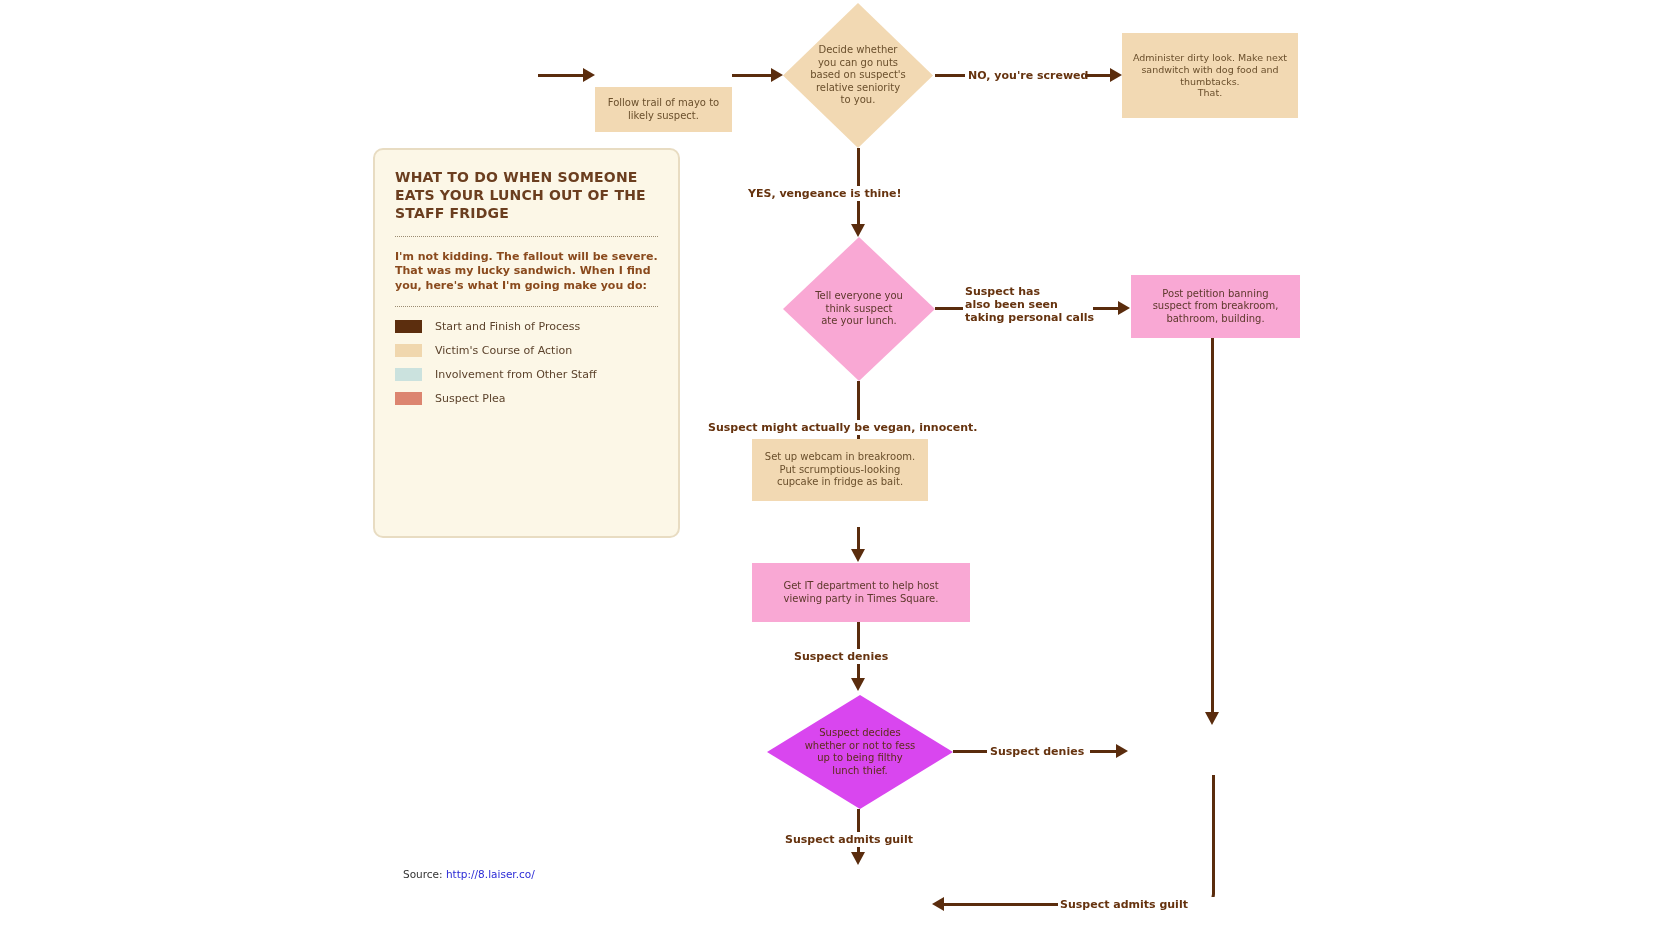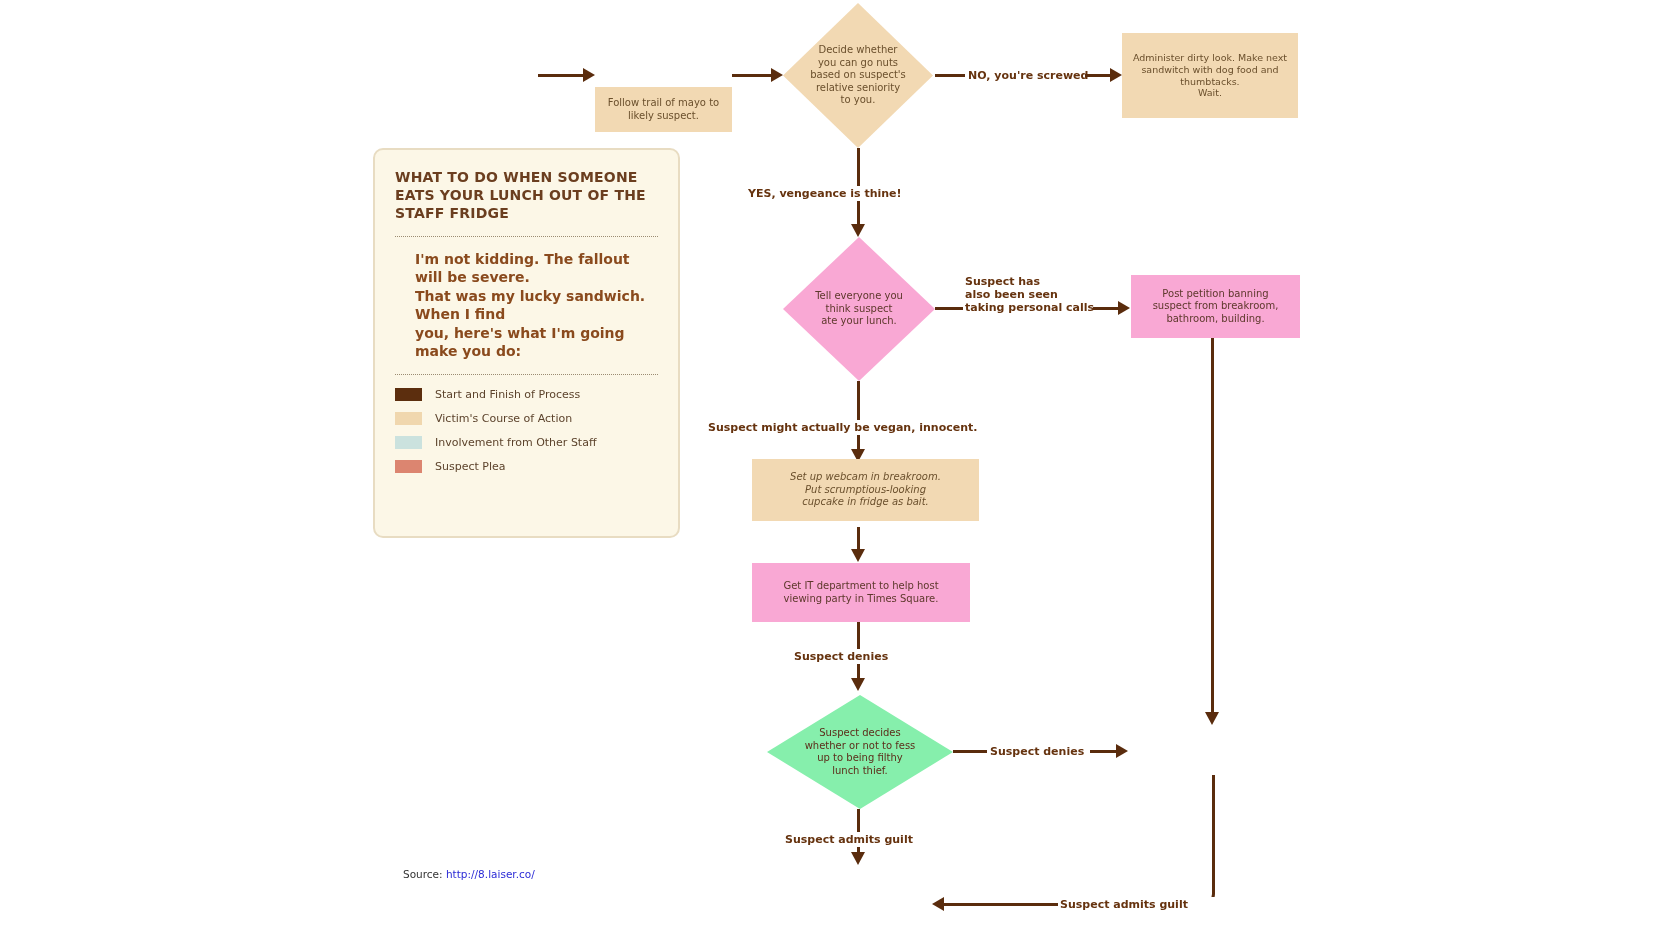--- a/index.html
+++ b/index.html
@@ -4,41 +4,41 @@
 <style>
   html,body{margin:0;padding:0;background:#fff;}
   #canvas{position:relative;width:1680px;height:945px;background:#fff;overflow:hidden;
           font-family:"DejaVu Sans","Liberation Sans",sans-serif;}
   
   .node{position:absolute;display:flex;align-items:center;justify-content:center;
         text-align:center;line-height:1.25;}
   .node .txt{white-space:pre-line;}
   .tan{background:#f2d9b3;color:#6a4f2c;font-size:10px;}
   .teal{background:#f9a8d4;color:#5d382b;font-size:10px;}
-  .salmon{background:#86efac;color:#5c2d1a;font-size:10px;}
+  .salmon{background:#d946ef;color:#5c2d1a;font-size:10px;}
   .ovalnode{background:#6d4a33;color:#fff;border-radius:50%;font-weight:bold;font-size:10.5px;line-height:1.3;}
   .diamond{clip-path:polygon(50% 0,100% 50%,50% 100%,0 50%);}
   
   .line{position:absolute;background:#5a2c0d;}
   .head{position:absolute;width:0;height:0;}
   .head.right{border-left:12px solid #5a2c0d;border-top:7px solid transparent;border-bottom:7px solid transparent;}
   .head.left{border-right:12px solid #5a2c0d;border-top:7px solid transparent;border-bottom:7px solid transparent;}
   .head.down{border-top:13px solid #5a2c0d;border-left:7px solid transparent;border-right:7px solid transparent;}
   .elbow{position:absolute;border-right:3px solid #5a2c0d;border-bottom:3px solid #5a2c0d;
          border-bottom-right-radius:12px;}
   
   .elabel{position:absolute;font-weight:bold;font-size:11px;color:#66330f;background:#fff;
           white-space:pre-line;line-height:1.2;padding:1px 2px;}
   .elabel.center{text-align:left;}
   
   #panel{position:absolute;left:373px;top:148px;width:307px;height:390px;box-sizing:border-box;
          background:#fcf7e7;border:2px solid #e8dcc2;border-radius:10px;padding:19px 20px;}
   #panel h1{margin:0;font-size:14px;line-height:1.28;letter-spacing:.2px;color:#6b3e1f;}
   .dotted{border:none;border-top:1px dotted #9b8c72;margin:13px 0;}
-  #panel .intro{font-size:14px;font-weight:bold;color:#8a4a1d;line-height:1.32;white-space:pre-line;margin-left:20px;}
+  #panel .intro{font-size:11px;font-weight:bold;color:#8a4a1d;line-height:1.32;white-space:pre-line;}
   #panel .steps{margin-top:8px;font-size:10px;color:#7b4d23;line-height:1.3;}
   #panel .steps div{white-space:pre-line;}
   .legend-row{display:flex;align-items:center;margin-top:11px;}
   .swatch{width:27px;height:13px;margin-right:13px;flex:none;}
   .legend-label{font-size:11px;color:#5c432c;}
   
   #source{position:absolute;left:403px;top:868px;font-size:10.5px;color:#333;}
   #source a{color:#2b2bd6;text-decoration:none;}
 </style>
 </head>
@@ -68,54 +68,54 @@
 
   <div class="line" style="left:935px;top:74px;width:30px;height:3px;"></div>
   <div class="elabel" style="left:966px;top:68px;">NO, you're screwed</div>
   <div class="line" style="left:1085px;top:74px;width:25px;height:3px;"></div>
   <div class="head right" style="left:1110px;top:68px;"></div>
 
   <div class="node tan" style="left:1122px;top:33px;width:176px;height:85px;font-size:9.5px;">
     <span class="txt">Administer dirty look. Make next
 sandwitch with dog food and
 thumbtacks.
-Wait.</span>
+That.</span>
   </div>
 
   <div class="line" style="left:857px;top:148px;width:3px;height:78px;"></div>
   <div class="elabel center" style="left:746px;top:186px;width:220px;">YES, vengeance is thine!</div>
   <div class="head down" style="left:851px;top:224px;"></div>
 
   <div class="node teal diamond" style="left:783px;top:237px;width:152px;height:144px;">
     <span class="txt">Tell everyone you
 think suspect
 ate your lunch.</span>
   </div>
 
   <div class="line" style="left:935px;top:307px;width:28px;height:3px;"></div>
-  <div class="elabel" style="left:963px;top:274px;text-align:left;">Suspect has
+  <div class="elabel" style="left:963px;top:284px;text-align:left;">Suspect has
 also been seen
 taking personal calls</div>
   <div class="line" style="left:1093px;top:307px;width:25px;height:3px;"></div>
   <div class="head right" style="left:1118px;top:301px;"></div>
 
   <div class="node teal" style="left:1131px;top:275px;width:169px;height:63px;">
     <span class="txt">Post petition banning
 suspect from breakroom,
 bathroom, building.</span>
   </div>
 
   <div class="line" style="left:1211px;top:338px;width:3px;height:374px;"></div>
   <div class="head down" style="left:1205px;top:712px;"></div>
 
   <div class="line" style="left:857px;top:381px;width:3px;height:68px;"></div>
   <div class="elabel center" style="left:706px;top:420px;width:304px;">Suspect might actually be vegan, innocent.</div>
   <div class="head down" style="left:851px;top:449px;"></div>
 
-  <div class="node tan" style="left:752px;top:459px;width:227px;height:62px;font-style:italic;">
+  <div class="node tan" style="left:752px;top:439px;width:176px;height:62px;">
     <span class="txt">Set up webcam in breakroom.
 Put scrumptious-looking
 cupcake in fridge as bait.</span>
   </div>
 
   <div class="line" style="left:857px;top:527px;width:3px;height:22px;"></div>
   <div class="head down" style="left:851px;top:549px;"></div>
 
   <div class="node teal" style="left:752px;top:563px;width:218px;height:59px;">
     <span class="txt">Get IT department to help host

